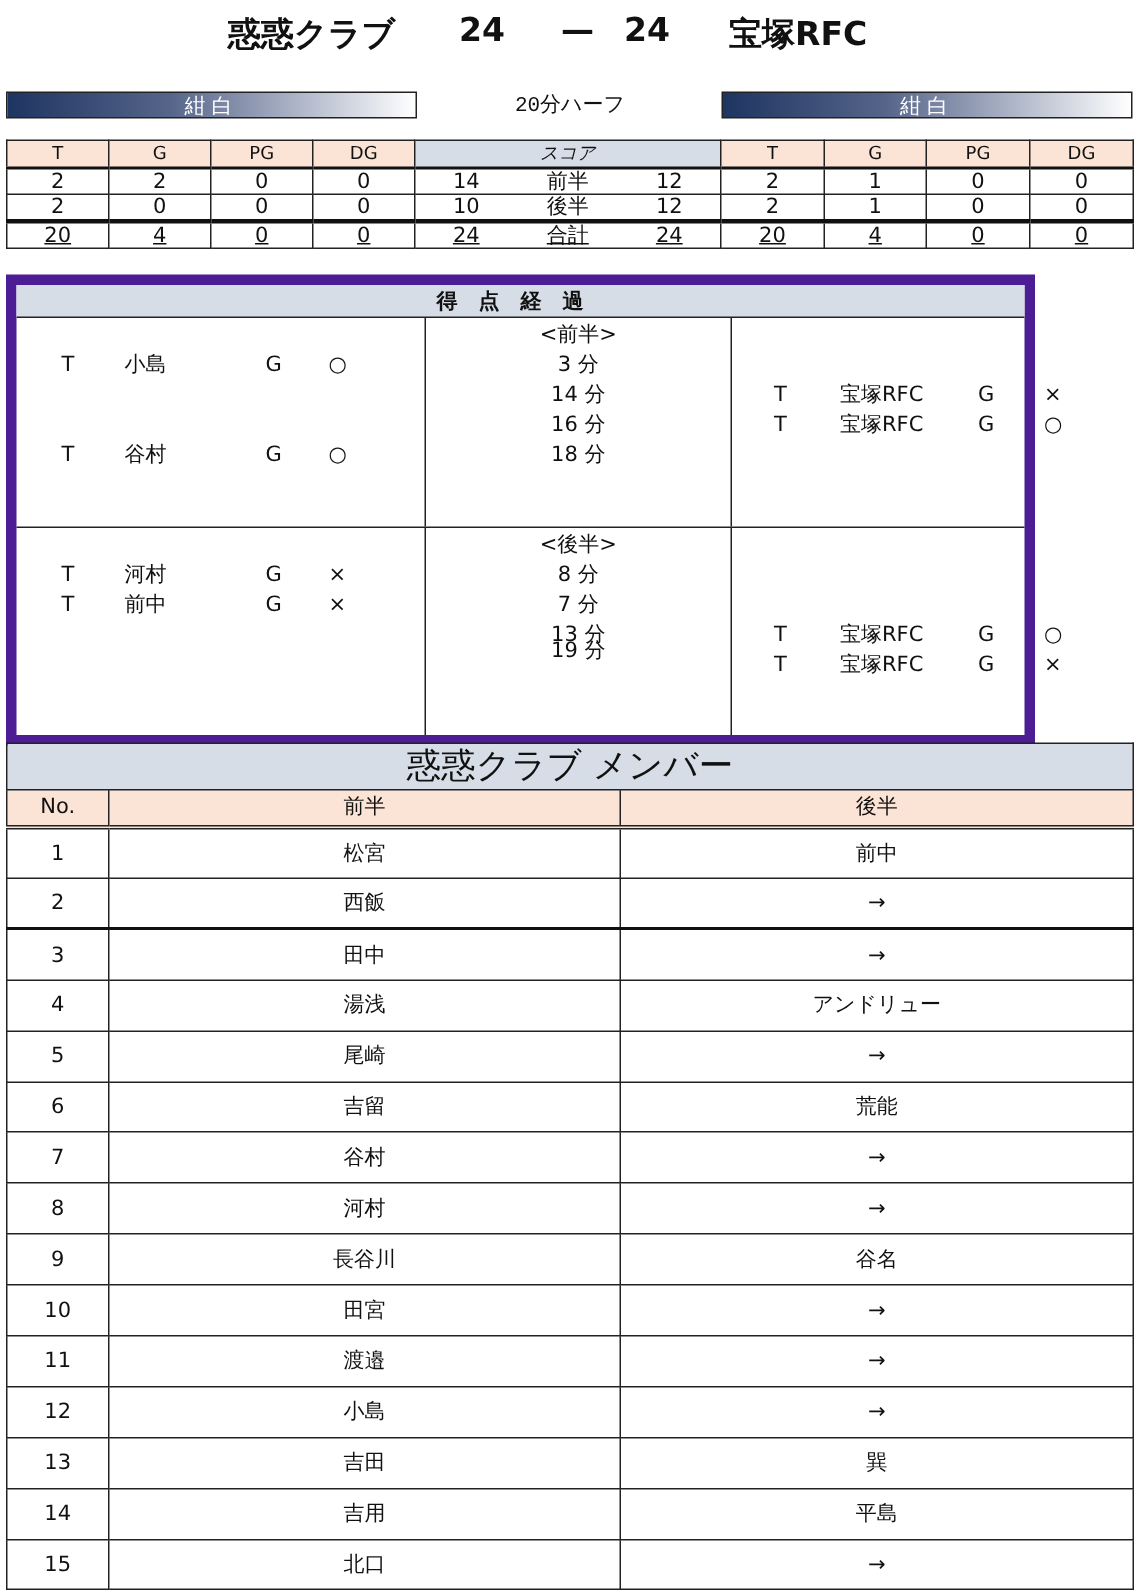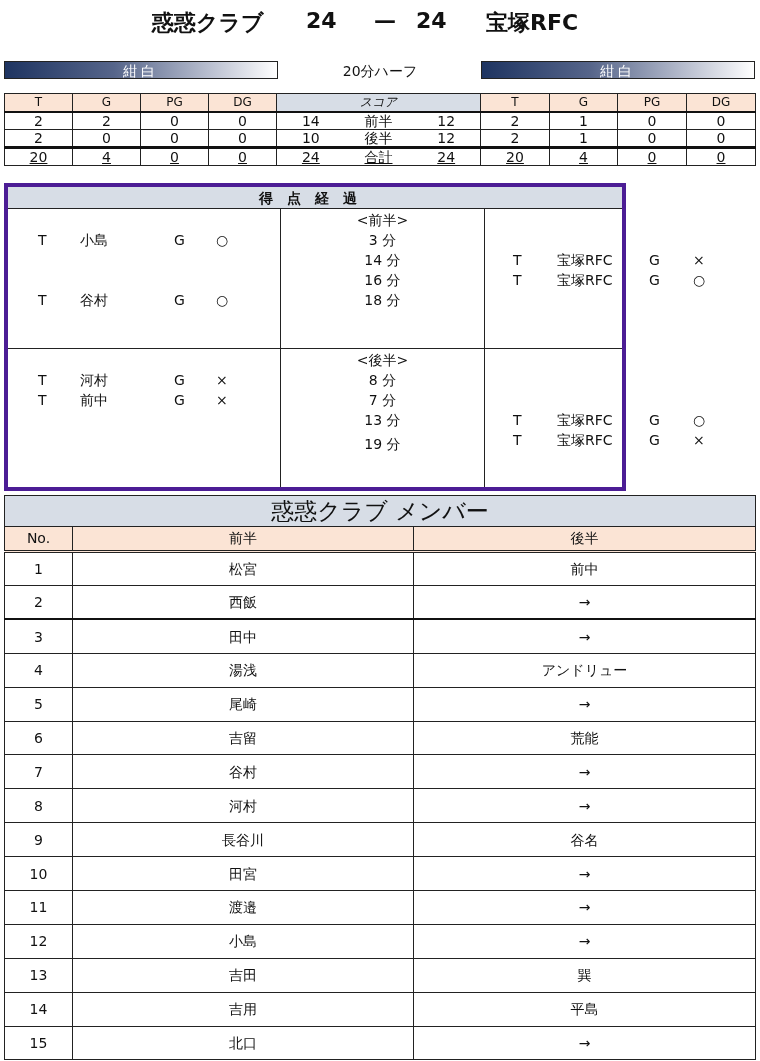--- a/index.html
+++ b/index.html
@@ -12,36 +12,36 @@
   .t-hs { left: 306px; }
   .t-dash { left: 374px; }
   .t-as { left: 416px; }
   .t-away { left: 486px; }
 
   .jersey { position: absolute; top: 61px; height: 18px; border: 1px solid #222;
     background: linear-gradient(to right, #1e3461 0%, #56658a 40%, #b9bfcf 75%, #ffffff 100%);
     color: #fff; font-size: 14px; text-align: center; line-height: 19px; letter-spacing: 4px; }
   .jersey.left { left: 4px; width: 274px; }
   .jersey.right { left: 481px; width: 274px; }
-  .format { position: absolute; top: 62px; left: 280px; width: 200px; text-align: center; font-size: 14px; line-height: 19px; }
+  .format { position: absolute; top: 62px; left: 280px; width: 200px; text-align: center; font-size: 14px; line-height: 19px; font-family: Liberation Mono, monospace; }
 
   table { border-collapse: collapse; table-layout: fixed; }
   .score-tbl { position: absolute; top: 93px; left: 4px; width: 751px; font-size: 14px; }
   .score-tbl td { border: 1px solid #222; text-align: center; height: 20px; line-height: 17px; padding: 0; }
   .score-tbl tr.hdr td { height: 18px; font-size: 12px; line-height: 16px; }
   .score-tbl tr.hdr td.pk { background: #fbe4d5; }
   .score-tbl tr.hdr td.gr { background: #d7dde6; font-style: italic; }
   .score-tbl tr.r1 td { height: 18px; line-height: 16px; border-top: 2px solid #111; }
   .score-tbl tr.r2 td { height: 18px; line-height: 14px; }
   .score-tbl tr.r3 td { height: 18px; line-height: 14px; border-top: 3px solid #111; text-decoration: underline; }
   .score-tbl td.mid { padding: 0; }
   .mid-wrap { display: flex; width: 100%; }
   .mid-wrap span { flex: 1; text-align: center; }
 
-  .prog { position: absolute; top: 183px; left: 4px; width: 622px; border: 4px solid #4c1d95; }
+  .prog { position: absolute; top: 183px; left: 4px; width: 686px; border: 7px solid #4c1d95; }
   .prog-hdr { height: 22px; background: #d7dde6; border-bottom: 1px solid #222; text-align: center;
     font-size: 14px; font-weight: bold; line-height: 22px; letter-spacing: 14px; }
   .prog-block { display: flex; height: 140px; border-bottom: 1px solid #222; }
   .prog-block.last { height: 138px; border-bottom: none; }
   .prog-col { position: relative; font-size: 14px; }
   .prog-col.home { width: 273px; border-right: 1px solid #222; }
   .prog-col.time { width: 204px; border-right: 1px solid #222; text-align: center; }
   .prog-col.away { flex: 1; }
   .prog-col .line { position: absolute; left: 0; width: 100%; height: 20px; line-height: 20px; white-space: nowrap; }
   .prog-col.time .line { text-align: center; }
@@ -207,21 +207,21 @@
         <span class="sc-n">前中</span>
         <span class="sc-g">G</span>
         <span class="sc-r">×</span>
       </div>
     </div>
     <div class="prog-col time">
       <div class="line" style="top:1px">&lt;後半&gt;</div>
       <div class="line" style="top:21px">8 分</div>
       <div class="line" style="top:41px">7 分</div>
       <div class="line" style="top:61px">13 分</div>
-      <div class="line" style="top:85px">19 分</div>
+      <div class="line" style="top:72px">19 分</div>
     </div>
     <div class="prog-col away">
       <div class="line" style="top:61px">
         <span class="sc-t">T</span>
         <span class="sc-n">宝塚RFC</span>
         <span class="sc-g">G</span>
         <span class="sc-r">○</span>
       </div>
       <div class="line" style="top:81px">
         <span class="sc-t">T</span>

